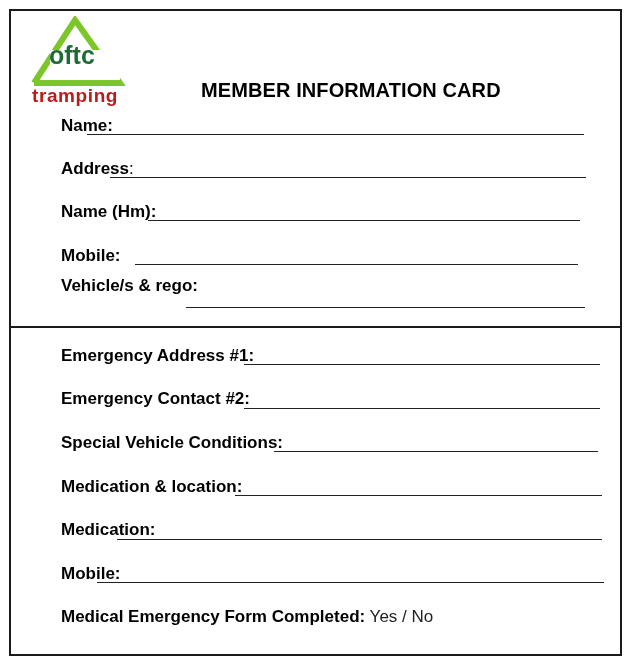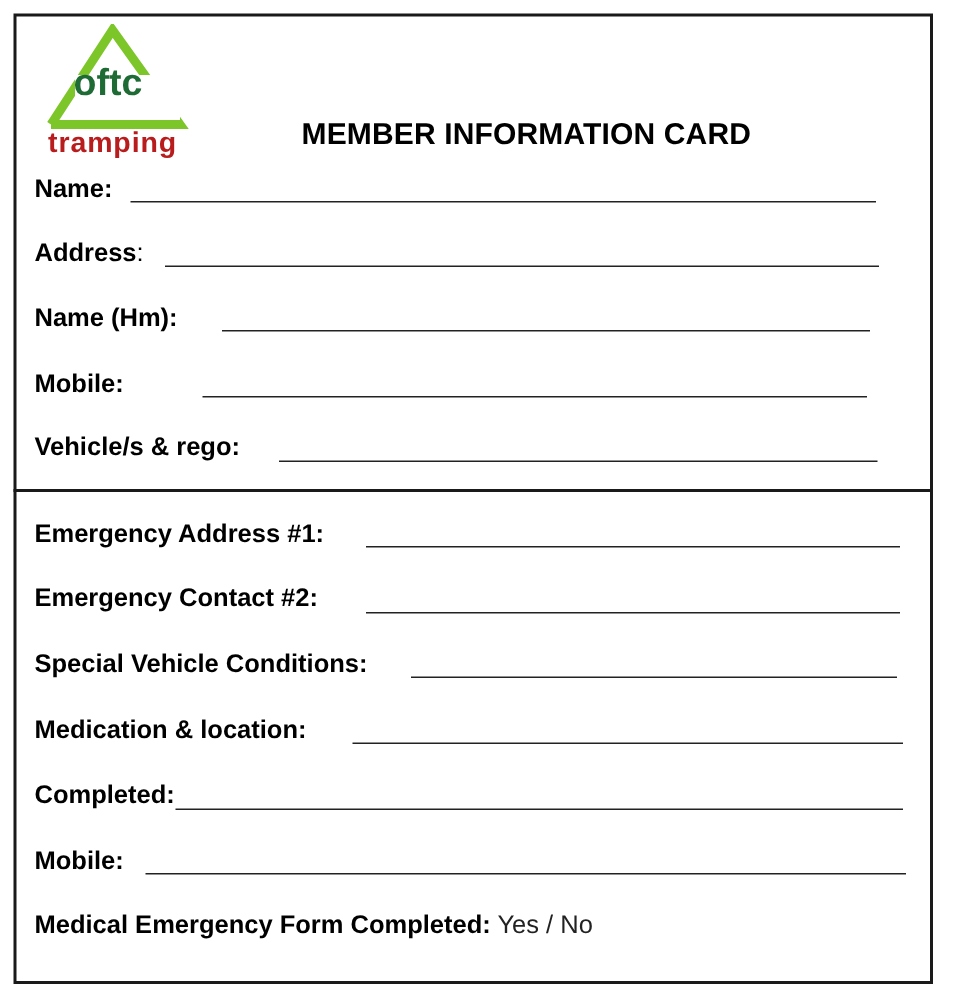--- a/index.html
+++ b/index.html
@@ -10,21 +10,21 @@
   .divider { position: absolute; left: 9px; top: 326px; width: 613px; height: 2px; background: #1a1a1a; }
   .logo { position: absolute; left: 28px; top: 16px; width: 104px; height: 88px; }
   .logo svg { display: block; }
   .logo-word { position: absolute; left: 49px; top: 41px; font-size: 25px; font-weight: bold;
                color: #1f6b35; letter-spacing: 0px; font-family: "Liberation Sans", sans-serif; }
   .logo-sub { position: absolute; left: 32px; top: 85px; font-size: 19px; font-weight: bold;
               color: #b91c1c; letter-spacing: 0.6px; font-family: Liberation Sans, sans-serif; }
   .title { position: absolute; left: 173px; top: 79px; font-size: 20px; font-weight: bold;
            letter-spacing: 0.1px; margin-left: 28px; }
   .row { position: absolute; left: 23px; font-size: 17px; white-space: nowrap; height: 22px; }
-  .row .lbl { font-weight: bold; }
+  .row .lbl { font-weight: bold; margin-left: 38px; }
   .row .colon-plain { font-weight: normal; }
   .line { position: absolute; height: 1px; background: #222; }
   .yesno { font-weight: normal; color: #222; }
 </style>
 </head>
 <body>
 
 <div class="card"></div>
 <div class="divider"></div>
 
@@ -52,21 +52,21 @@
 <div class="row" style="top:202px">
   <span class="lbl">Name (Hm):</span>
 </div>
 <div class="line" style="left:148px; top:220px; width:432px"></div>
 
 <div class="row" style="top:246px">
   <span class="lbl">Mobile:</span>
 </div>
 <div class="line" style="left:135px; top:264px; width:443px"></div>
 
-<div class="row" style="top:288px">
+<div class="row" style="top:276px">
   <span class="lbl">Vehicle/s &amp; rego:</span>
 </div>
 <div class="line" style="left:186px; top:307px; width:399px"></div>
 
 <div class="row" style="top:346px">
   <span class="lbl">Emergency Address #1:</span>
 </div>
 <div class="line" style="left:244px; top:364px; width:356px"></div>
 
 <div class="row" style="top:389px">
@@ -78,21 +78,21 @@
   <span class="lbl">Special Vehicle Conditions:</span>
 </div>
 <div class="line" style="left:274px; top:451px; width:324px"></div>
 
 <div class="row" style="top:477px">
   <span class="lbl">Medication &amp; location:</span>
 </div>
 <div class="line" style="left:235px; top:495px; width:367px"></div>
 
 <div class="row" style="top:520px">
-  <span class="lbl">Completed:</span>
+  <span class="lbl">Medication:</span>
 </div>
 <div class="line" style="left:117px; top:539px; width:485px"></div>
 
 <div class="row" style="top:564px">
   <span class="lbl">Mobile:</span>
 </div>
 <div class="line" style="left:97px; top:582px; width:507px"></div>
 
 <div class="row" style="top:607px">
   <span class="lbl">Medical Emergency Form Completed:</span>

